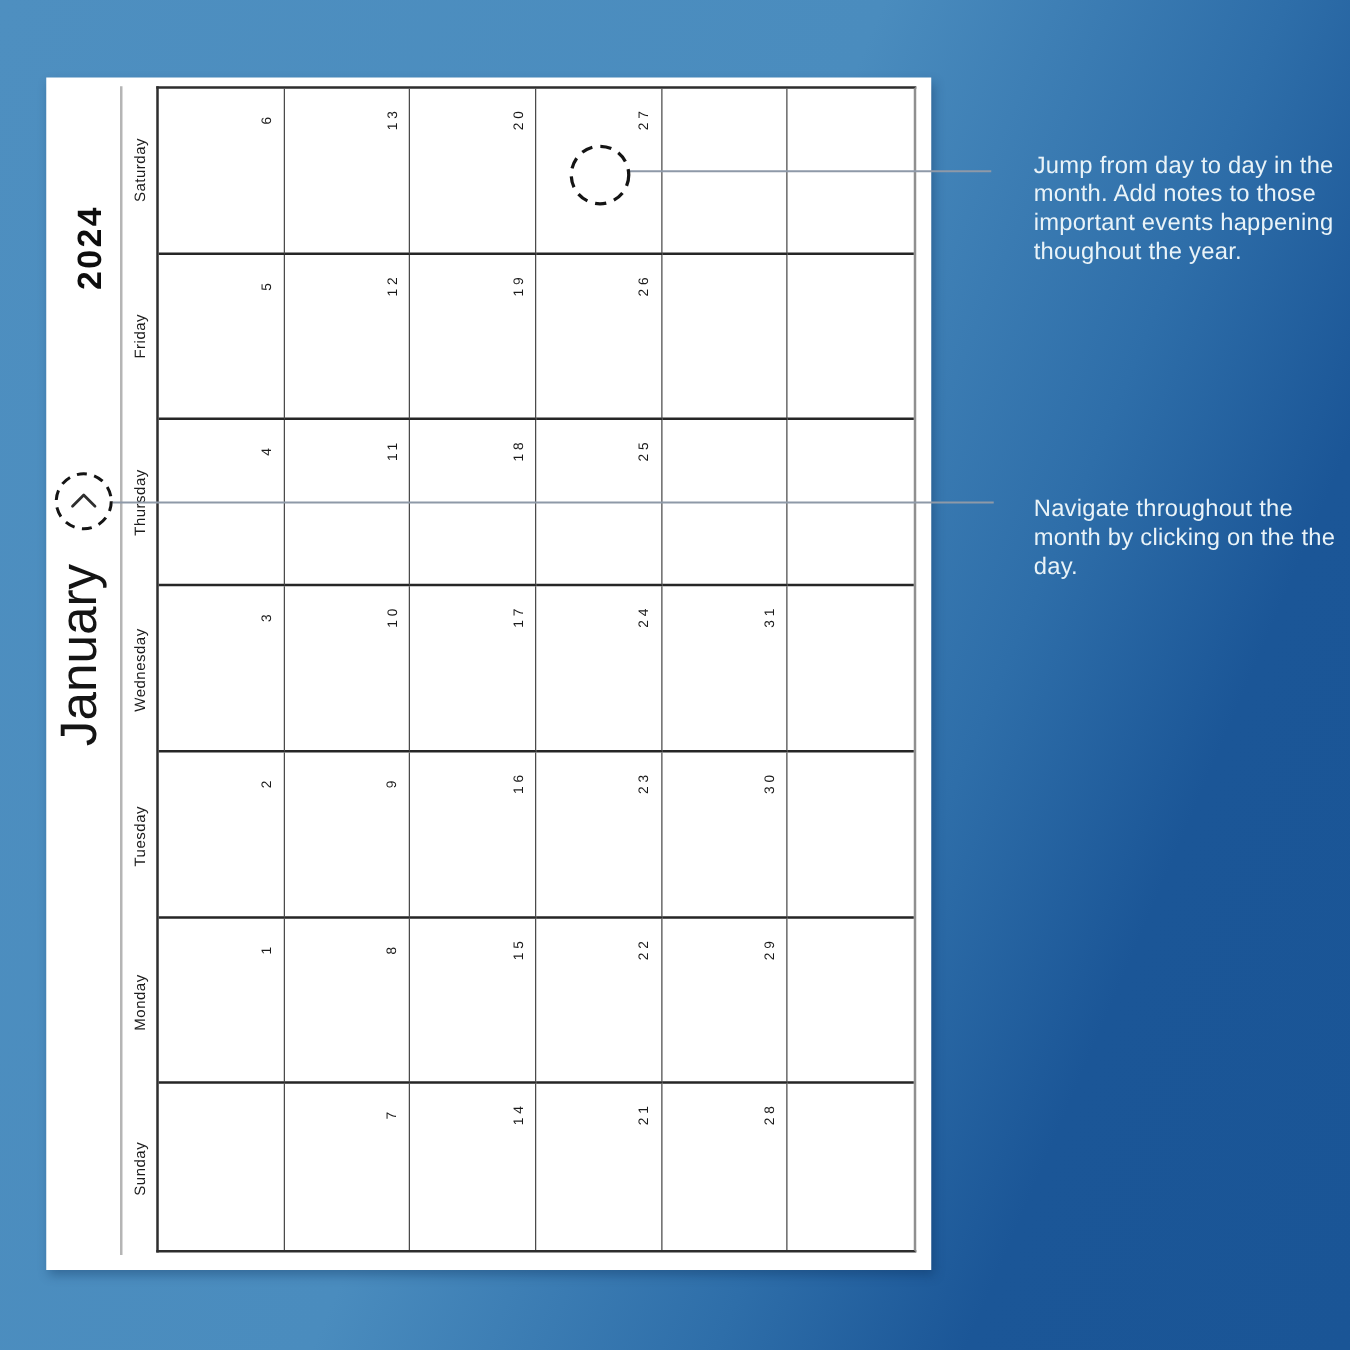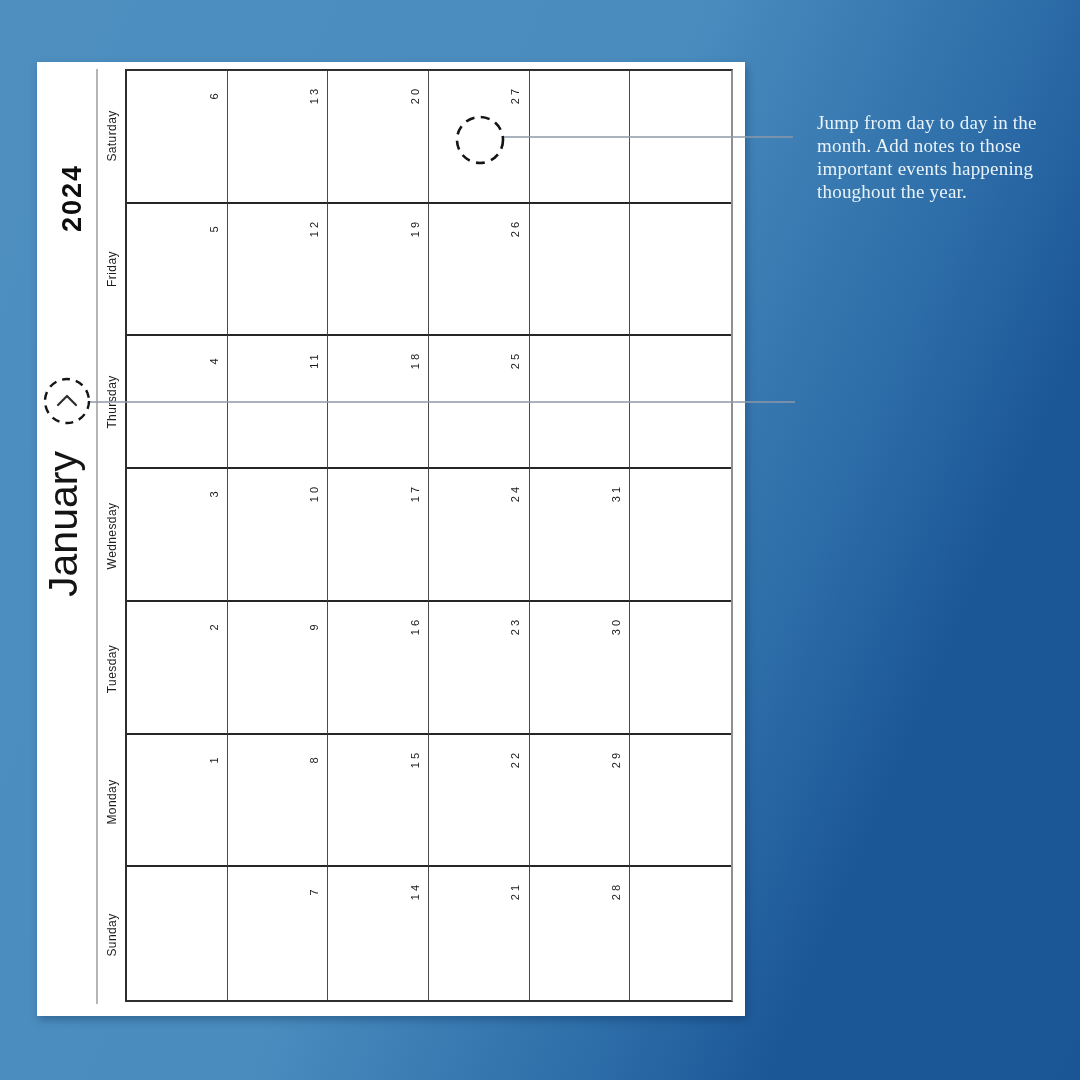--- a/index.html
+++ b/index.html
@@ -34,22 +34,22 @@
     white-space:nowrap;font-size:11px;letter-spacing:3px;color:#1a1a1a;
   }
   
   .overlay{position:absolute;left:0;top:0;pointer-events:none;}
   
   .ann-heading{
     position:absolute;left:813px;top:57px;margin:0;
     font-family:"Liberation Serif",serif;font-weight:400;font-size:37px;color:#E8EF5B;
   }
   .note{
-    position:absolute;margin:2px;width:242px;
-    font-family:Liberation Serif, serif;font-size:19px;line-height:23px;letter-spacing:.2px;color:#E9F3F8;
+    position:absolute;margin:12px;width:242px;
+    font-family:Liberation Sans, sans-serif;font-size:19px;line-height:23px;letter-spacing:.2px;color:#E9F3F8;
   }
   .note1{left:815px;top:109px;}
   .note2{left:815px;top:384px;}
 </style>
 </head>
 <body>
 
 <div class="stage">
 
   <div class="paper">
@@ -197,14 +197,15 @@
 
   <svg class="overlay" width="1080" height="1080">
     <line x1="503" y1="137" x2="793" y2="137" stroke="#8E99A8" stroke-width="1.6"></line>
     <line x1="90" y1="402" x2="795" y2="402" stroke="#8E99A8" stroke-width="1.6"></line>
     <circle cx="480" cy="140" r="23" fill="none" stroke="#141414" stroke-width="2.6" stroke-dasharray="9 6.5"></circle>
     <circle cx="67" cy="401" r="22" fill="none" stroke="#141414" stroke-width="2.4" stroke-dasharray="8 6"></circle>
     <polyline points="58,405 67,396 76,405" fill="none" stroke="#2e2e2e" stroke-width="2.2" stroke-linecap="round" stroke-linejoin="round"></polyline>
   </svg>
 
   <p class="note note1">Jump from day to day in the month. Add notes to those important events happening thoughout the year.</p>
+  <p class="note note2">Navigate throughout the month by clicking on the the day.</p>
 
 </div>
 
 </body></html>

